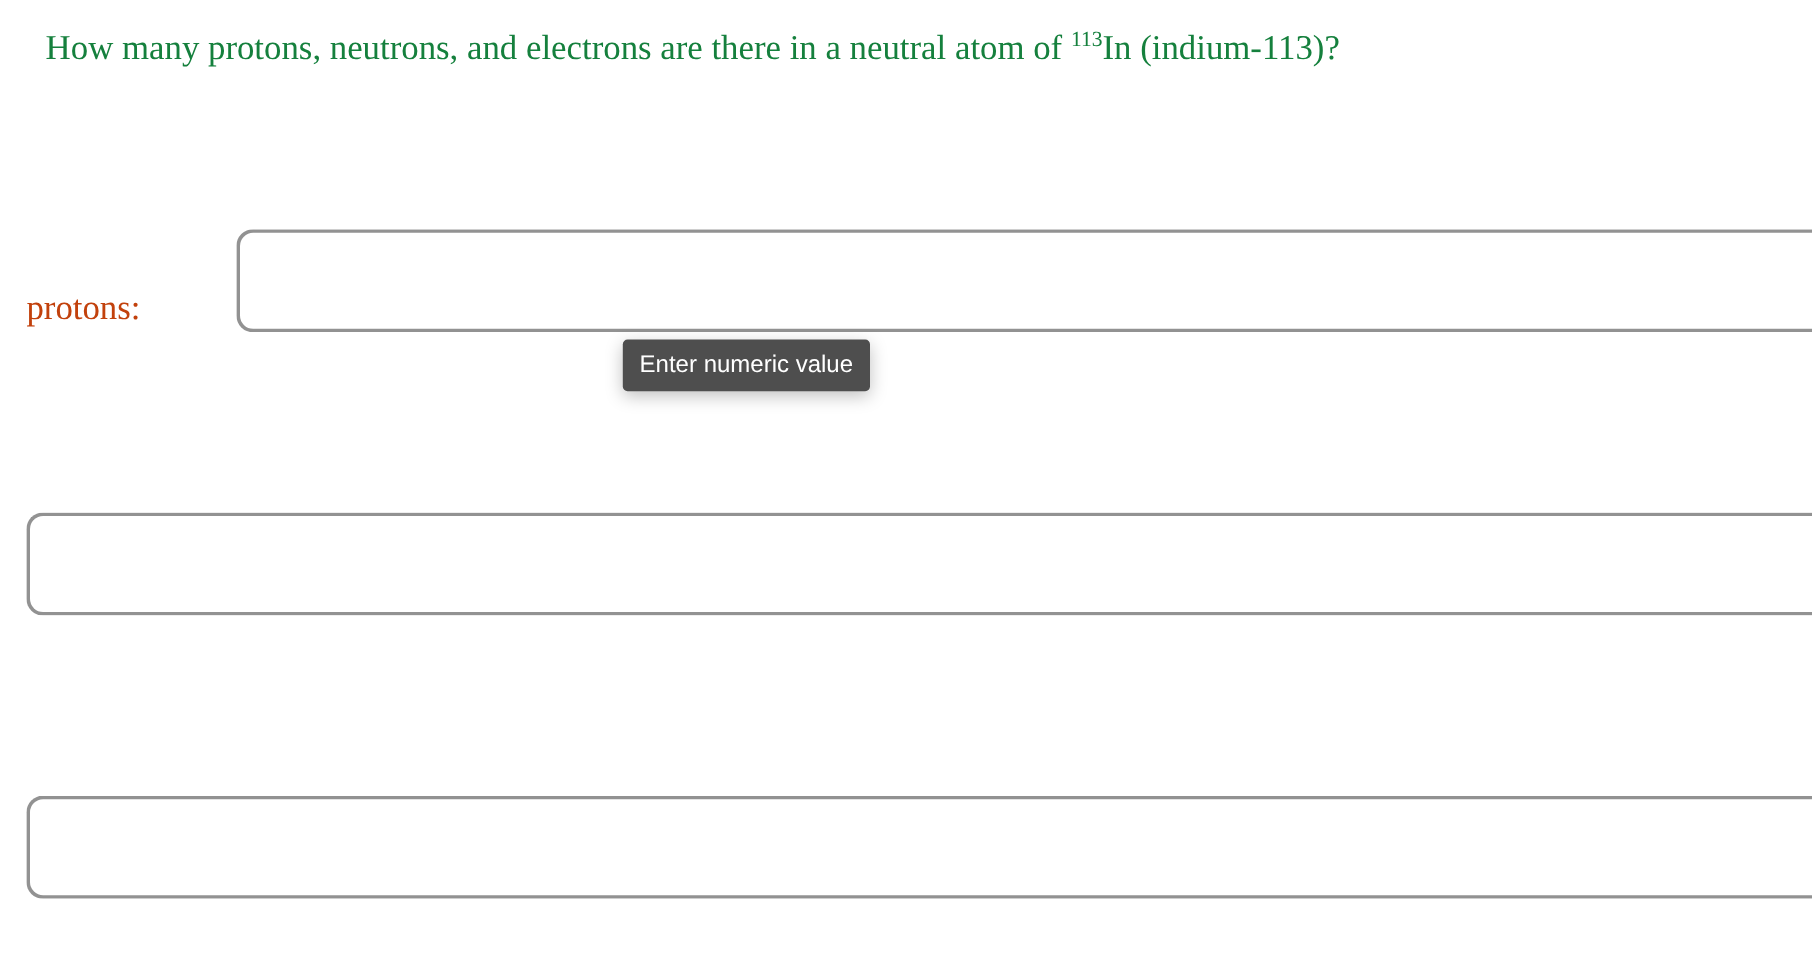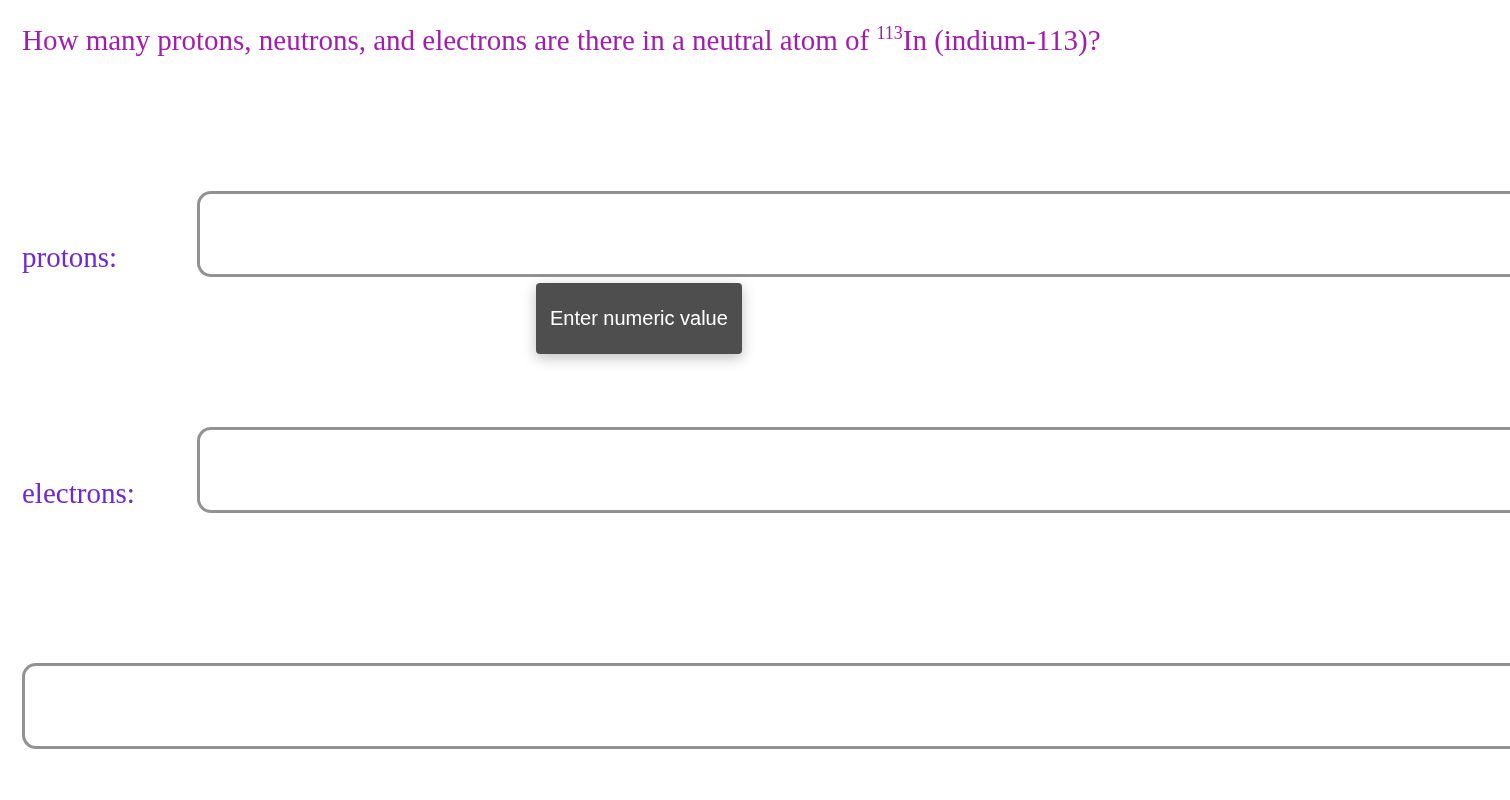--- a/index.html
+++ b/index.html
@@ -10,62 +10,63 @@
     body {
       font-family: Georgia, 'Times New Roman', Times, serif;
       background: #ffffff;
       width: 1510px;
       height: 800px;
       padding: 20px 0 20px 22px;
       overflow: hidden;
     }
     .question {
       font-size: 29px;
-      color: #a21caf;
+      color: #15803d;
       margin-bottom: 130px;
       line-height: 1.4;
+      margin-left: 16px;
     }
     .question sup {
       font-size: 0.62em;
       vertical-align: super;
       line-height: 0;
     }
     .field-row {
       display: flex;
       align-items: center;
       margin-bottom: 150px;
       position: relative;
     }
     .field-label {
       font-size: 29px;
-      color: #6d28d9;
+      color: #c2410c;
       width: 175px;
       flex-shrink: 0;
       margin-top: 48px;
     }
     .field-input {
       flex: 1;
       height: 86px;
       border: 3px solid #929292;
       border-right: none;
       border-radius: 14px 0 0 14px;
       font-size: 26px;
       padding: 0 20px;
       outline: none;
       background: #fff;
     }
     .tooltip {
       position: absolute;
-      left: 514px;
+      left: 497px;
       top: 92px;
       background: #4e4e4e;
       color: #fff;
       font-family: -apple-system, BlinkMacSystemFont, 'Segoe UI', Arial, sans-serif;
       font-size: 20px;
-      padding: 24px 14px;
+      padding: 10px 14px;
       border-radius: 4px;
       box-shadow: 0 4px 14px rgba(0,0,0,0.25);
       white-space: nowrap;
     }
     .row-protons { margin-bottom: 150px; }
     .row-neutrons { margin-bottom: 0; }
   </style>
 </head>
 <body>
 
@@ -73,19 +74,18 @@
   <span>How many protons, neutrons, and electrons are there in a neutral atom of </span><sup>113</sup><span>In (indium-113)?</span>
 </div>
 
 <div class="field-row row-protons">
   <div class="field-label">protons:</div>
   <input class="field-input" type="text" value="" style="">
   <div class="tooltip">Enter numeric value</div>
 </div>
 
 <div class="field-row">
-  <div class="field-label">electrons:</div>
   <input class="field-input" type="text" value="" style="">
 </div>
 
 <div class="field-row row-neutrons">
   <input class="field-input" type="text" value="" style="">
 </div>
 
 </body></html>

